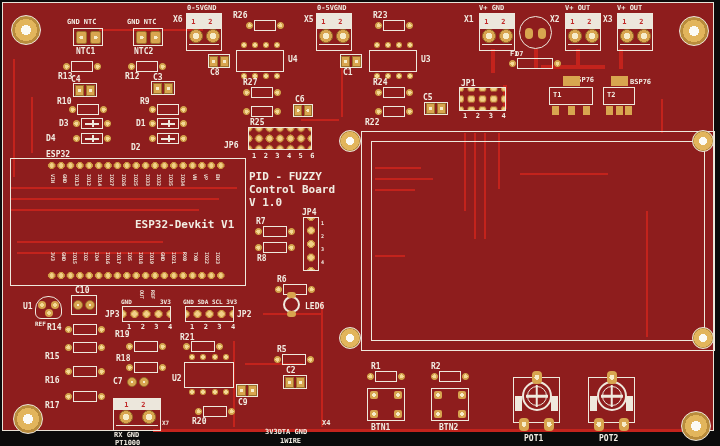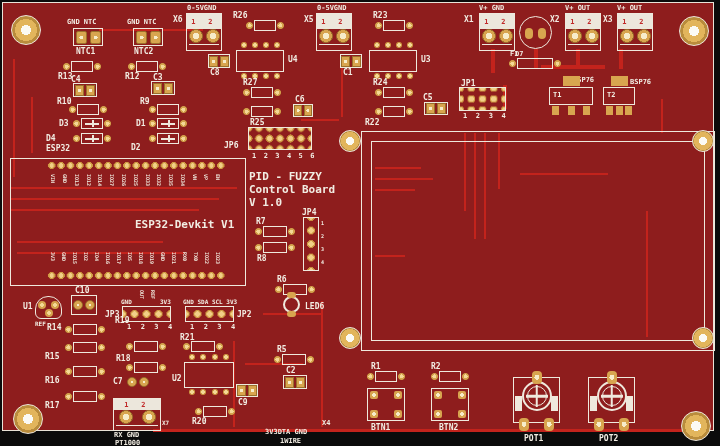--- a/index.html
+++ b/index.html
@@ -300,21 +300,21 @@
         <i class="p"></i>
         <b class="b"></b>
         <i class="p"></i>
       </div>
   <span class="silk" style="left:128px;top:141px">D2</span>
   <div class="dio" style="left:146px;top:129px;width:38px">
         <i class="p"></i>
         <b class="b"></b>
         <i class="p"></i>
       </div>
-  <span class="silk" style="left:43px;top:142px">ESP32</span>
+  <span class="silk" style="left:43px;top:148px">ESP32</span>
 
   <div class="rect" style="left:7px;top:155px;width:236px;height:128px"></div>
   <div class="pinrow" style="left:44px;top:158px;width:179px"></div>
   <div class="pinrow" style="left:44px;top:268px;width:179px"></div>
   <span class="vtxt" style="left:47px;top:171px">VIN</span>
   <span class="vtxt" style="left:59px;top:171px">GND</span>
   <span class="vtxt" style="left:71px;top:171px">IO13</span>
   <span class="vtxt" style="left:83px;top:171px">IO12</span>
   <span class="vtxt" style="left:94px;top:171px">IO14</span>
   <span class="vtxt" style="left:106px;top:171px">IO27</span>
@@ -526,21 +526,21 @@
   <span class="vtxt" style="left:147px;top:287px">REF</span>
   <span class="silk s6" style="left:157px;top:296px">3V3</span>
   <span class="silk" style="left:102px;top:308px">JP3</span>
   <div class="hdr" style="left:119px;top:303px;width:49px;height:16px;background-size:12px 16px"></div>
   <span class="silk s7" style="left:124px;top:321px;letter-spacing:2.6px">1 2 3 4</span>
   <span class="silk s6" style="left:180px;top:296px">GND SDA SCL 3V3</span>
   <div class="hdr" style="left:182px;top:303px;width:49px;height:16px;background-size:12px 16px"></div>
   <span class="silk" style="left:234px;top:308px">JP2</span>
   <span class="silk s7" style="left:187px;top:321px;letter-spacing:2.6px">1 2 3 4</span>
 
-  <span class="silk" style="left:112px;top:314px">R19</span>
+  <span class="silk" style="left:112px;top:328px">R19</span>
   <div class="res" style="left:123px;top:337px;width:40px">
         <i class="p"></i>
         <b class="b"></b>
         <i class="p"></i>
       </div>
   <span class="silk" style="left:113px;top:352px">R18</span>
   <div class="res" style="left:123px;top:358px;width:40px">
         <i class="p"></i>
         <b class="b"></b>
         <i class="p"></i>

